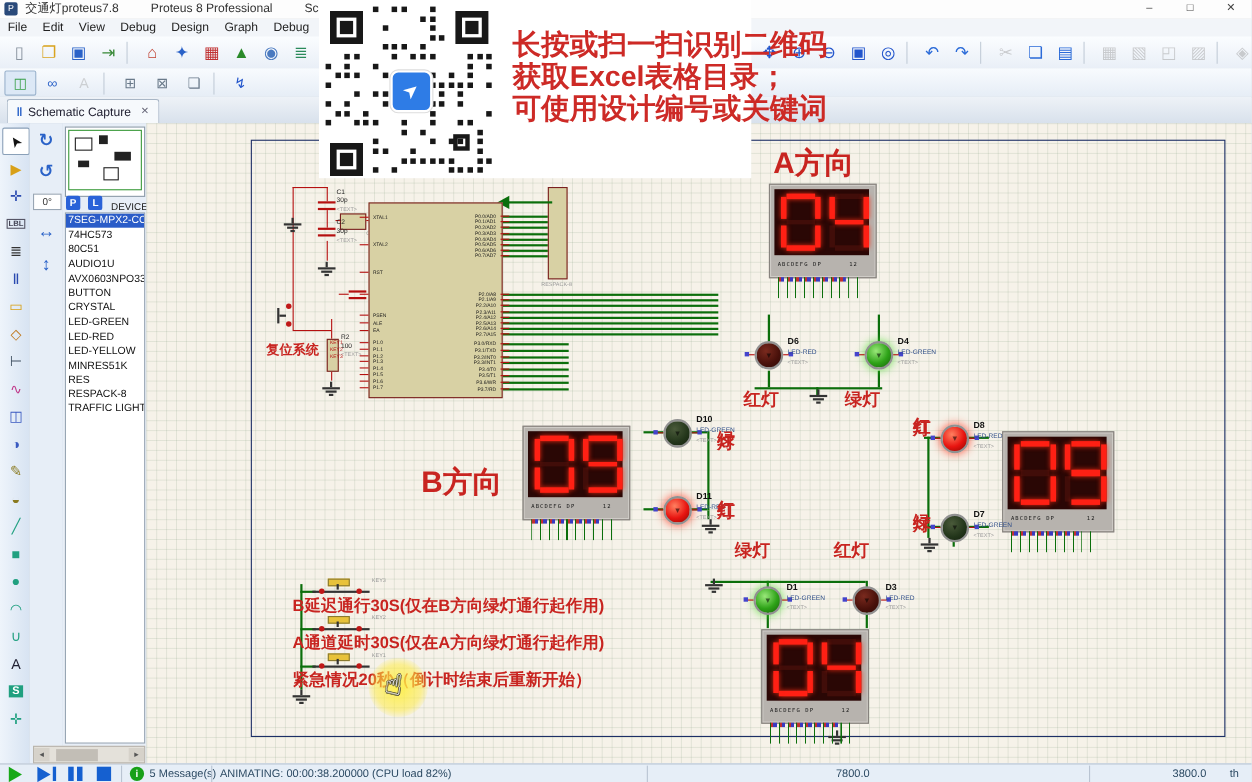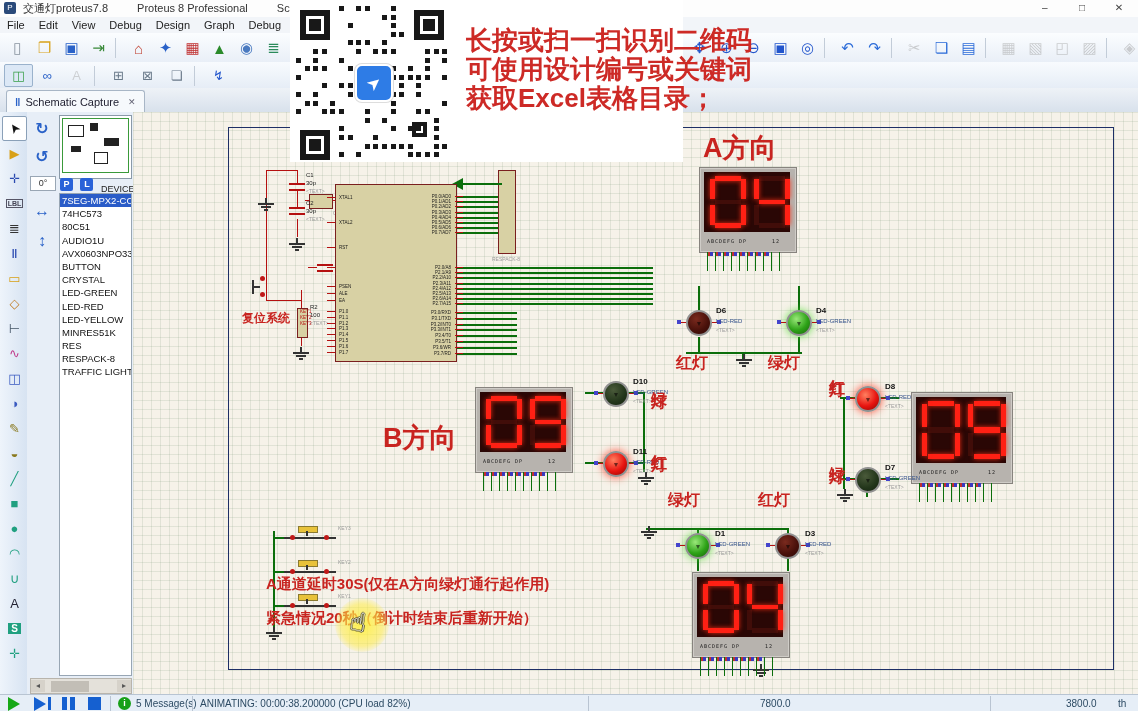--- a/index.html
+++ b/index.html
@@ -787,20 +787,21 @@
       <div class="sctext red-ann vlab" style="font-size: 16px; left: 693px; top: 254px;">红灯</div>
       <div class="sctext red-ann vlab" style="font-size: 16px; left: 693px; top: 341px;">绿灯</div>
       <div class="sctext red-ann" style="font-size: 16px; left: 535px; top: 378px;">绿灯</div>
       <div class="sctext red-ann" style="font-size: 16px; left: 625px; top: 378px;">红灯</div>
       <div class="dkwire" style="left: 151px; top: 425px; width: 52px; height: 2px;"></div>
       <div class="dot" style="left: 157px; top: 423px; width: 5px; height: 5px;"></div>
       <div class="dot" style="left: 191px; top: 423px; width: 5px; height: 5px;"></div>
       <div class="bcap" style="left: 165px; top: 414px; width: 18px; height: 5px;"></div>
       <div class="dkwire" style="left: 173px; top: 419px; width: 2px; height: 5px;"></div>
       <div class="sctext tinygray" style="left: 205px; top: 413px;">KEY3</div>
+      <div class="sctext red-ann" style="font-size: 15px; left: 133px; top: 429px;">B延迟通行30S(仅在B方向绿灯通行起作用)</div>
       <div class="dkwire" style="left: 151px; top: 459px; width: 52px; height: 2px;"></div>
       <div class="dot" style="left: 157px; top: 457px; width: 5px; height: 5px;"></div>
       <div class="dot" style="left: 191px; top: 457px; width: 5px; height: 5px;"></div>
       <div class="bcap" style="left: 165px; top: 448px; width: 18px; height: 5px;"></div>
       <div class="dkwire" style="left: 173px; top: 453px; width: 2px; height: 5px;"></div>
       <div class="sctext tinygray" style="left: 205px; top: 447px;">KEY2</div>
       <div class="sctext red-ann" style="font-size: 15px; left: 133px; top: 463px;">A通道延时30S(仅在A方向绿灯通行起作用)</div>
       <div class="dkwire" style="left: 151px; top: 493px; width: 52px; height: 2px;"></div>
       <div class="dot" style="left: 157px; top: 491px; width: 5px; height: 5px;"></div>
       <div class="dot" style="left: 191px; top: 491px; width: 5px; height: 5px;"></div>
@@ -916,22 +917,22 @@
         <div class="finder" style="left: 8px; top: 128px;">
           <i></i>
         </div>
         <div class="minifinder" style="left: 120px; top: 120px;"></div>
         <div class="qlogo" style="left: 63px; top: 62px;">
           <span>➤</span>
         </div>
       </div>
     <div class="ovl-text">
       <div>长按或扫一扫识别二维码</div>
+      <div>获取Excel表格目录；</div>
       <div>可使用设计编号或关键词</div>
-      <div>获取Excel表格目录；</div>
     </div>
   </div>
 
   <div class="cursorwrap">
     <div class="glow"></div>
     <div class="hand">☝</div>
   </div>
 
   <div class="statusbar">
     <div class="abs" style="left:8px;top:2px">

